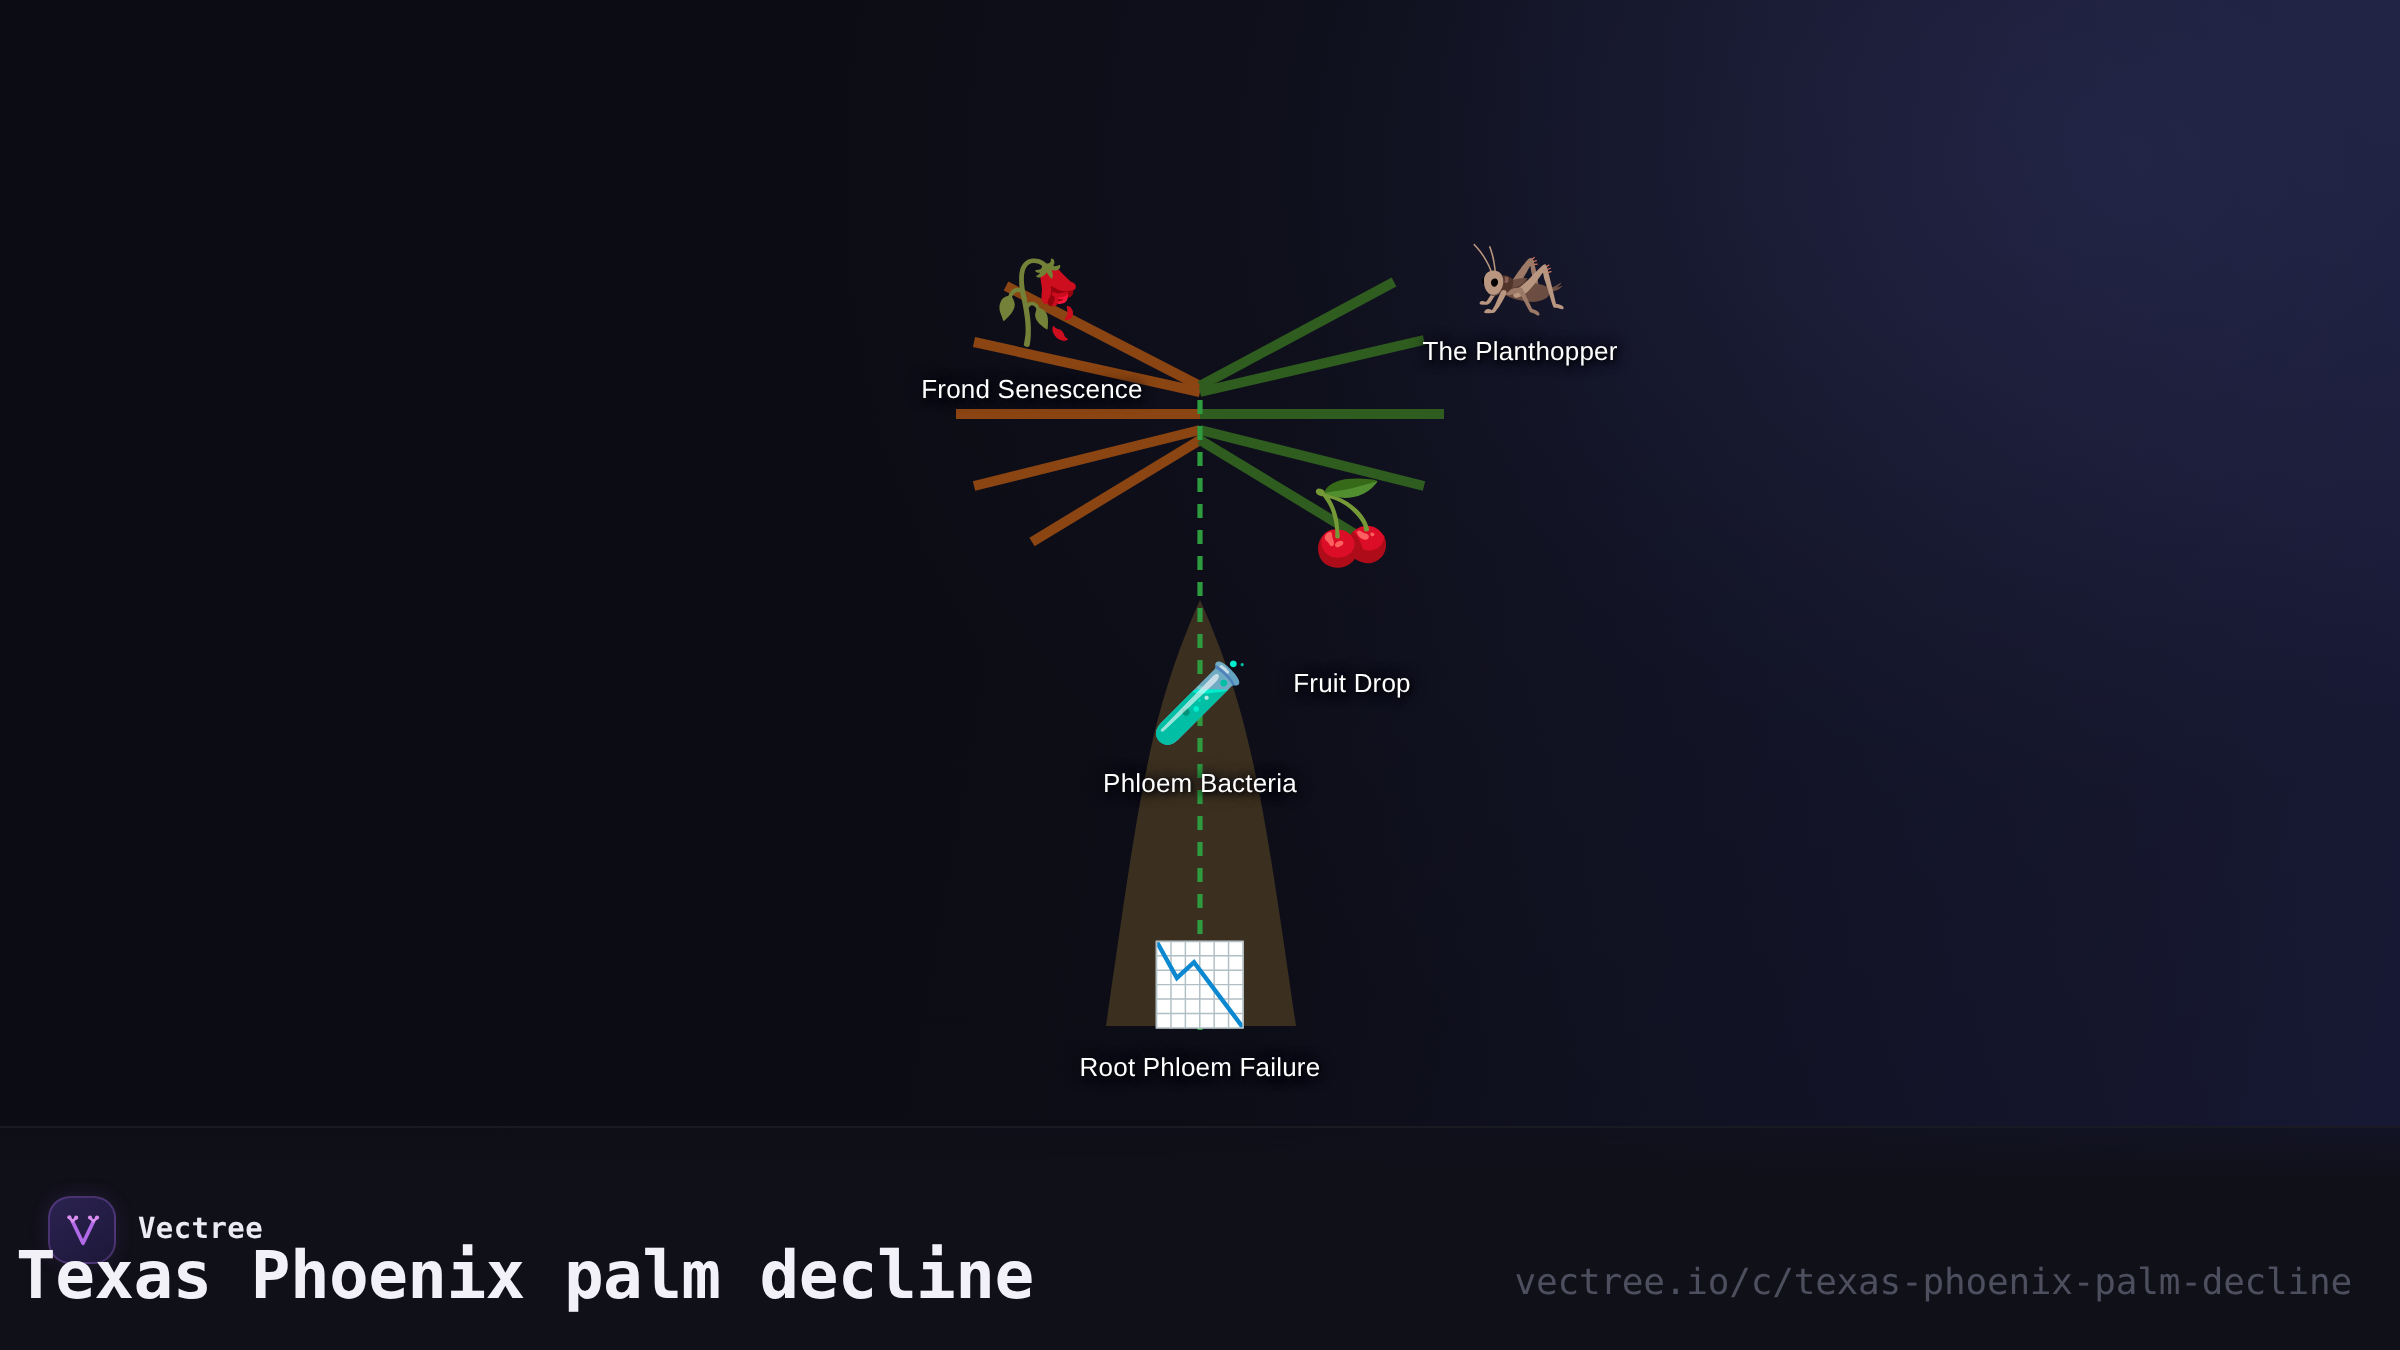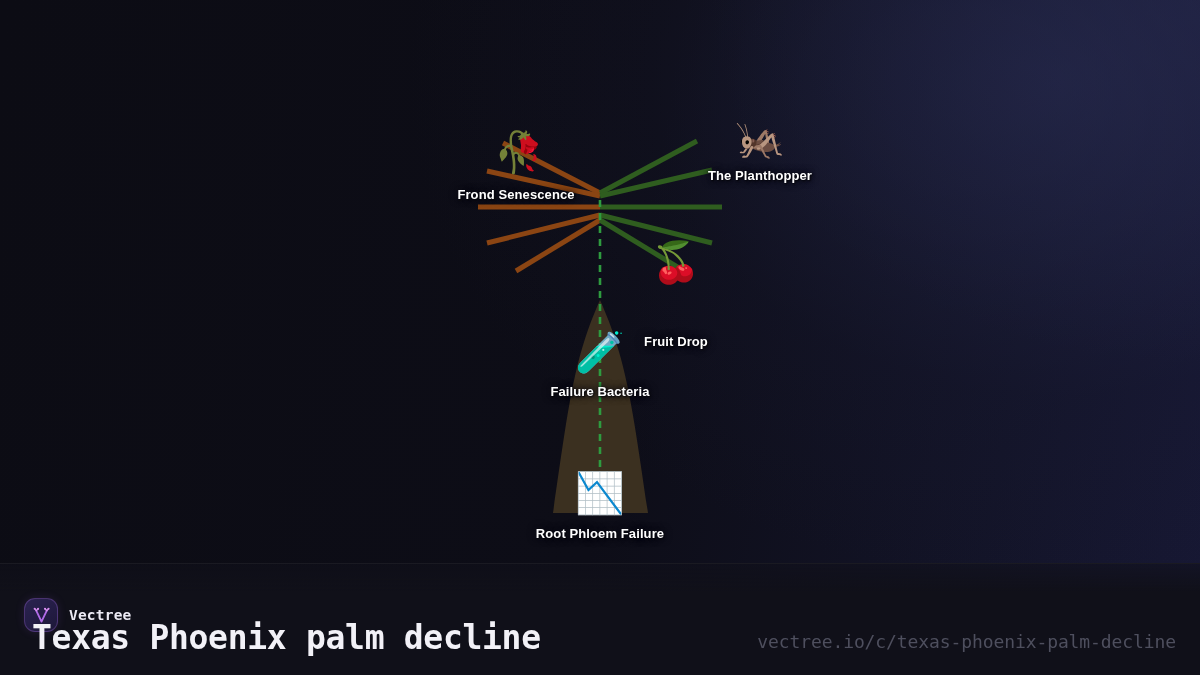--- a/index.html
+++ b/index.html
@@ -17,21 +17,21 @@
   }
 
   
   #canvas { position:absolute; inset:0; }
   #canvas svg { position:absolute; left:0; top:0; }
 
   .node-label {
     position:absolute;
     color:#ffffff;
     font-size:13px;
-    font-weight:bold;
+    font-weight:normal;
     font-family:"Liberation Sans", sans-serif;
     white-space:nowrap;
     text-shadow:0 0 4px #0d0d16, 0 0 8px #0d0d16, 1px 1px 2px rgba(0,0,0,0.95);
     letter-spacing:0.1px;
     transform:translateX(-50%);
   }
   .node-emoji {
     position:absolute;
     font-size:40px;
     line-height:1;
@@ -51,21 +51,21 @@
     background:linear-gradient(145deg, #2b2350 0%, #231c44 55%, #1d1838 100%);
     border:1px solid rgba(168,110,230,0.30);
     display:flex; align-items:center; justify-content:center;
     box-shadow:0 0 10px rgba(150,90,220,0.14);
   }
   #brand-name {
     color:#eceaf4; font-size:14.5px; font-weight:bold;
     font-family:"DejaVu Sans Mono", monospace; letter-spacing:0.2px;
   }
   #doc-title {
-    position:absolute; left:32px; top:54px;
+    position:absolute; left:8px; top:54px;
     color:#f2f1f7;
     font-size:33px; font-weight:bold;
     font-family:"DejaVu Sans Mono", monospace;
     letter-spacing:-0.3px;
     white-space:nowrap;
   }
   #doc-url {
     position:absolute; right:24px; bottom:23px;
     color:#4e4f5e;
     font-size:18px;
@@ -95,21 +95,21 @@
         <line x1="600" y1="200" x2="600" y2="515" stroke="#2e9b3f" stroke-width="2.6" stroke-dasharray="7 6"></line>
       </svg>
     <div id="node-layer">
         <div class="node-emoji" style="left: 519px; top: 152px;">🥀</div>
         <div class="node-label" style="left: 516px; top: 187px;">Frond Senescence</div>
         <div class="node-emoji" style="left: 760px; top: 138px;">🦗</div>
         <div class="node-label" style="left: 760px; top: 168px;">The Planthopper</div>
         <div class="node-emoji" style="left: 676px; top: 262px;">🍒</div>
         <div class="node-label" style="left: 676px; top: 290px; margin-top: 44px;">Fruit Drop</div>
         <div class="node-emoji" style="left: 600px; top: 352px;">🧪</div>
-        <div class="node-label" style="left: 600px; top: 384px;">Failure Bacteria</div>
+        <div class="node-label" style="left: 600px; top: 384px;">Phloem Bacteria</div>
         <div class="node-emoji" style="left: 600px; top: 493px;">📉</div>
         <div class="node-label" style="left: 600px; top: 526px;">Root Phloem Failure</div>
       </div>
   </div>
 
   <div id="footer">
 
     <div id="brand">
       <div id="logo-mark">
         <svg width="21" height="21" viewBox="0 0 24 24">

